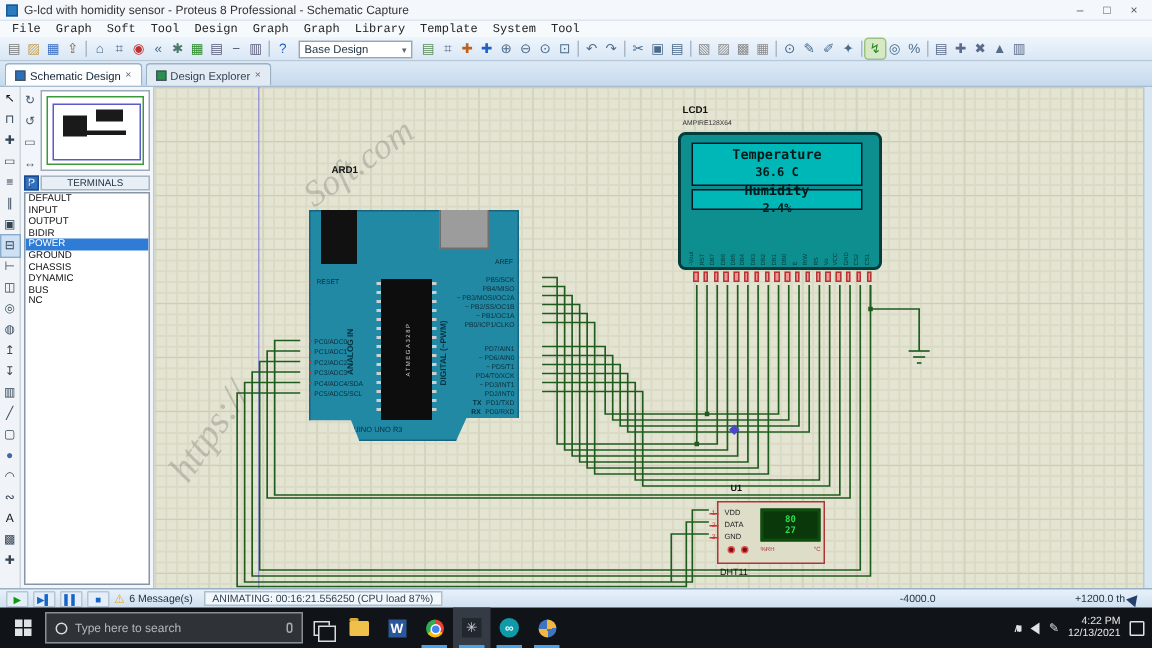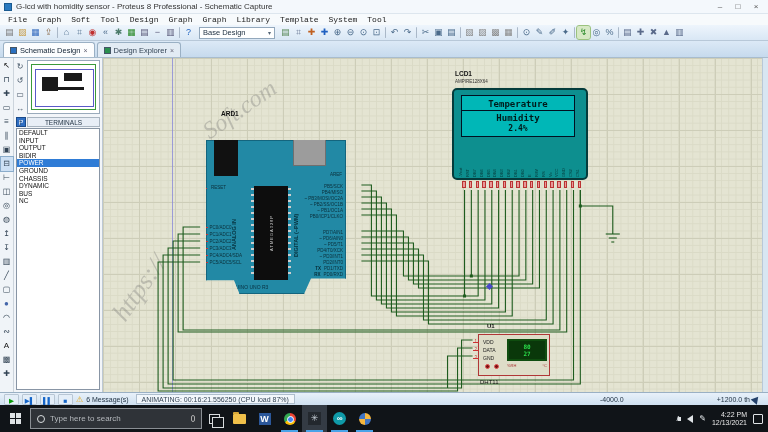--- a/index.html
+++ b/index.html
@@ -99,21 +99,21 @@
   .rrow b{font-size:4.5px;color:#042a34;margin-right:2px;}
   .rrow .tl{margin-right:1px;}
   .rrow .num{position:absolute;right:-14px;width:11px;height:5px;line-height:5px;text-align:center;font-size:4px;color:#c22;background:#fdf4f0;border:0.5px solid #d89;font-style:normal;}
 
   
   .lcdref{position:absolute;left:352px;top:12px;font-size:6.5px;color:#111;font-weight:bold;}
   .lcdpart{position:absolute;left:352px;top:21px;font-size:4.5px;color:#333;}
   .lcdbody{position:absolute;left:349px;top:30px;width:136px;height:92px;background:#0d8f8f;border:2px solid #043c3c;border-radius:5px;}
   .lcdbox{position:absolute;left:7px;width:114px;background:#00b7b7;border:1.5px solid #012;display:flex;flex-direction:column;align-items:center;justify-content:center;font-family:"DejaVu Sans Mono",monospace;font-weight:bold;color:#001a1a;}
   .lcdbox.b1{top:5px;height:29px;}
-  .lcdbox.b2{top:20px;height:27px;}
+  .lcdbox.b2{top:36px;height:14px;}
   .lcdline1{font-size:9px;line-height:11px;}
   .lcdline2{font-size:8px;line-height:10px;}
   .lcdpinlabels{position:absolute;left:4px;right:4px;bottom:1px;height:17px;display:flex;}
   .lcdpinlabels span{flex:1;writing-mode:vertical-rl;transform:rotate(180deg);font-size:4px;color:#063c3c;overflow:hidden;text-align:left;}
   .lcdpinboxes{position:absolute;left:359px;top:123px;display:flex;gap:3.3px;}
   .lcdpinboxes i{width:3.5px;height:7px;background:#e89898;border:1px solid #b33;}
 
   
   .u1ref{position:absolute;left:384px;top:265px;font-size:6px;color:#111;font-weight:bold;}
   .dhtbody{position:absolute;left:375px;top:276px;width:72px;height:42px;background:#deddc8;border:1.5px solid #b03636;}

